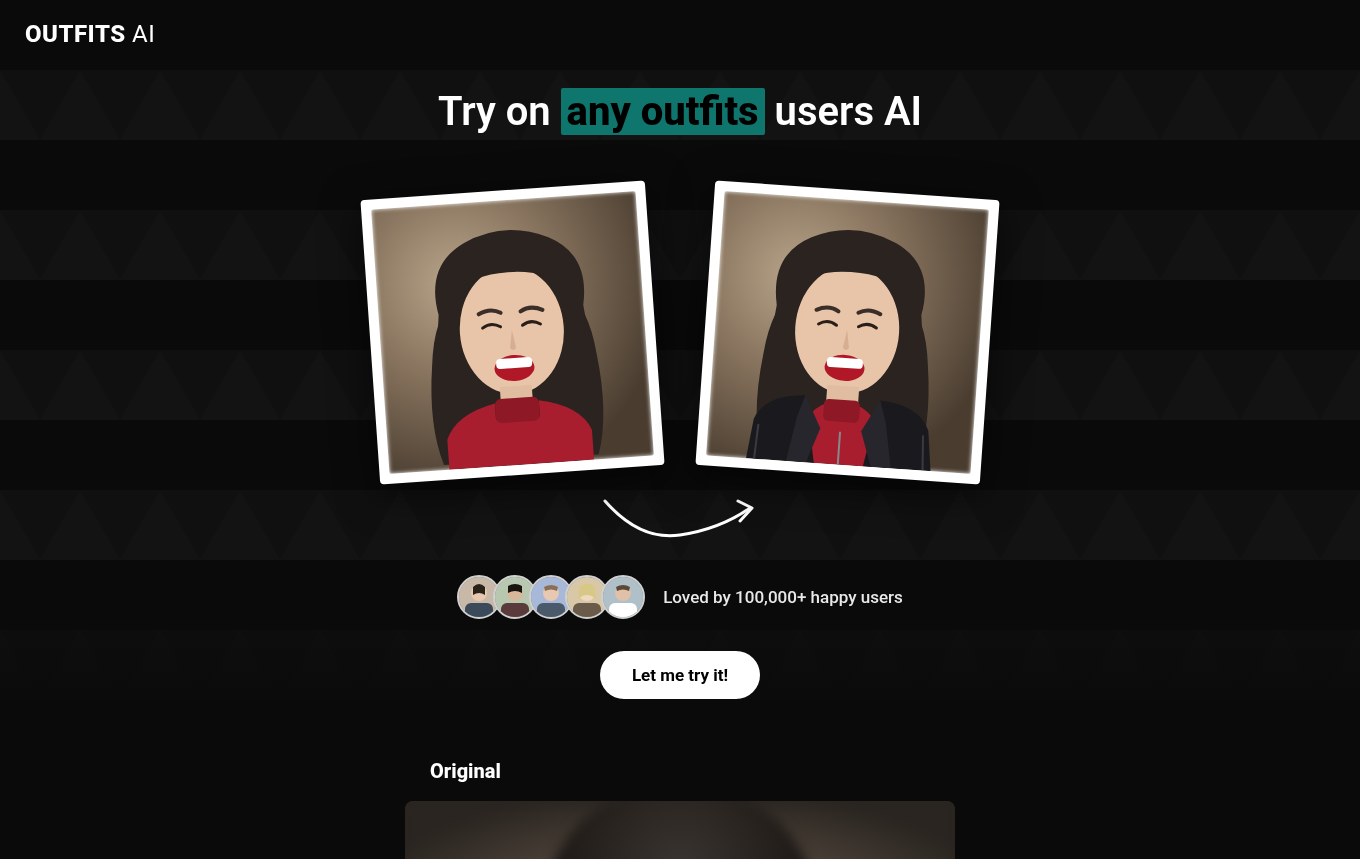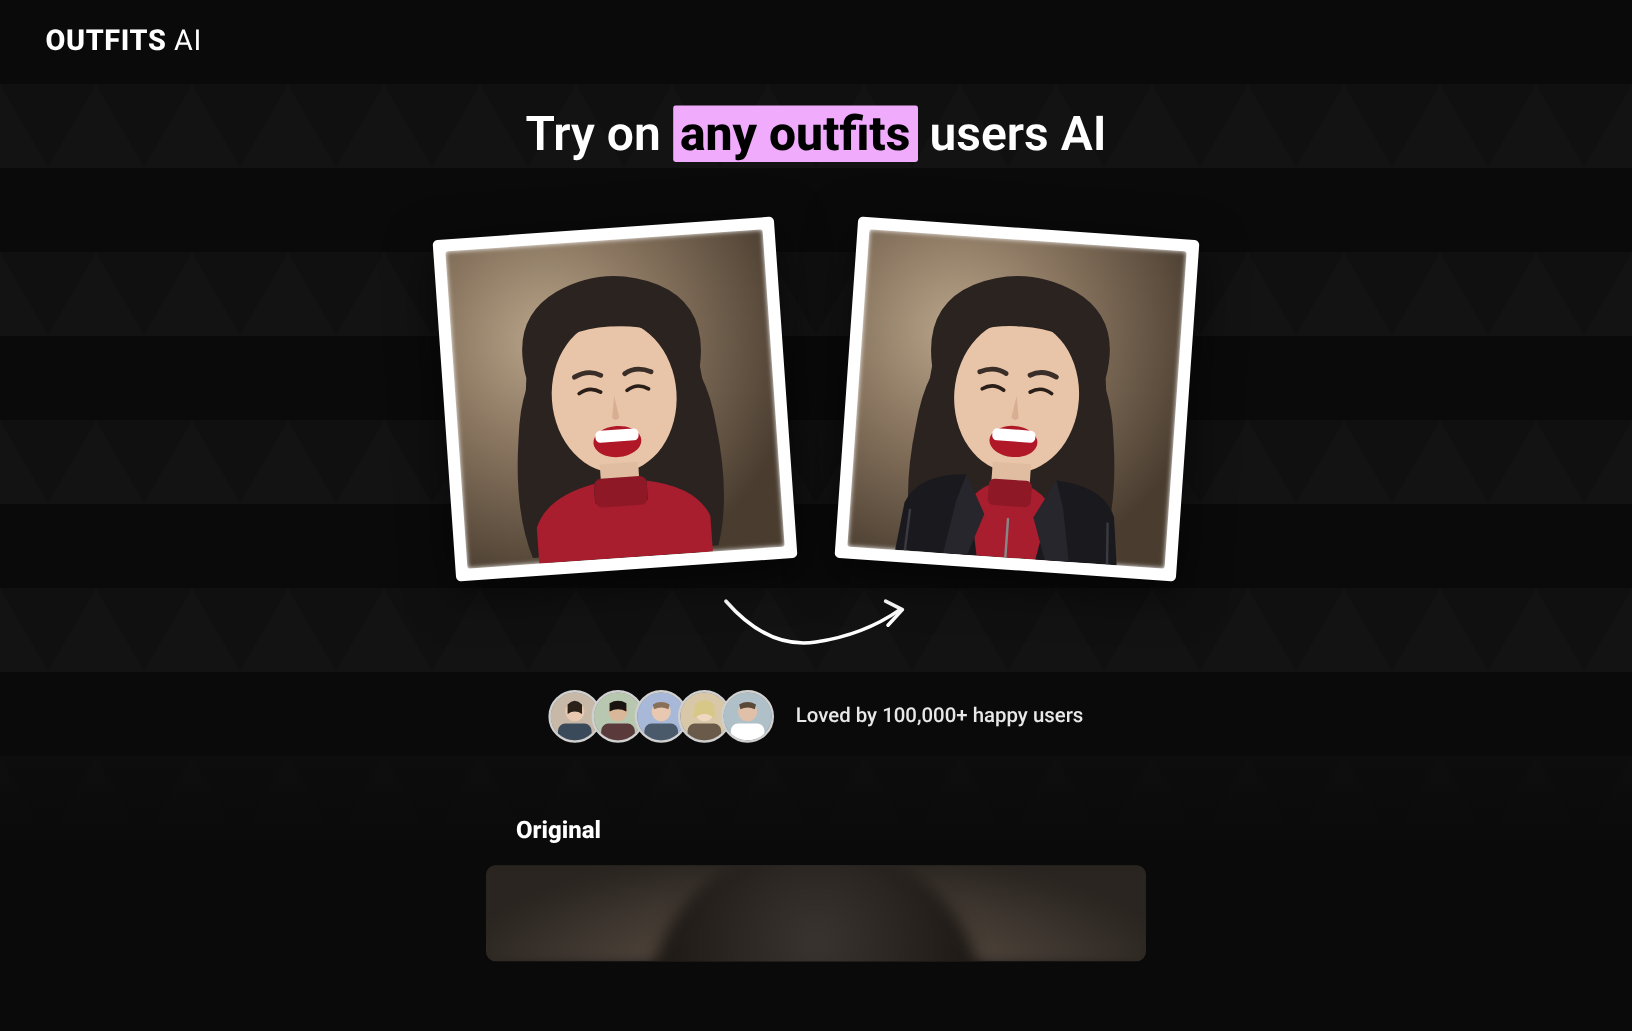--- a/index.html
+++ b/index.html
@@ -53,21 +53,21 @@
     
     .content {
       position: relative;
       z-index: 1;
     }
     
     
     .logo {
       position: absolute;
       top: 20px;
-      left: 38px;
+      left: 25px;
       font-size: 24px;
       font-weight: 400;
       letter-spacing: 0.5px;
     }
     
     .logo-bold {
       font-weight: 800;
     }
     
     
@@ -76,21 +76,21 @@
       padding-top: 88px;
     }
     
     .headline {
       font-size: 40px;
       font-weight: 600;
       display: inline-block;
     }
     
     .headline-highlight {
-      background: #f0abfc;
+      background: #0f766e;
       color: #000;
       padding: 0 6px;
       font-weight: 800;
       border-radius: 2px;
     }
     
     
     .demo-images {
       display: flex;
       justify-content: center;
@@ -392,20 +392,23 @@
             <rect width="40" height="40" fill="#b0c0c8"></rect>
             <circle cx="20" cy="16" r="8" fill="#e0c0a8"></circle>
             <path d="M13 10 Q20 6 27 10 L26 14 Q20 11 14 14 Z" fill="#5a4838"></path>
             <rect x="6" y="26" width="28" height="14" rx="6" fill="#ffffff"></rect>
           </svg>
       </div>
     </div>
     <span class="social-text">Loved by 100,000+ happy users</span>
   </div>
 
+  <div class="cta-container">
+    <button class="cta-button">Let me try it!</button>
+  </div>
 
   <div class="original-section">
     <h2 class="original-title">Original</h2>
     <div class="original-image">
       <div class="original-bg"></div>
       <div class="original-hair"></div>
     </div>
   </div>
 
 </div>

